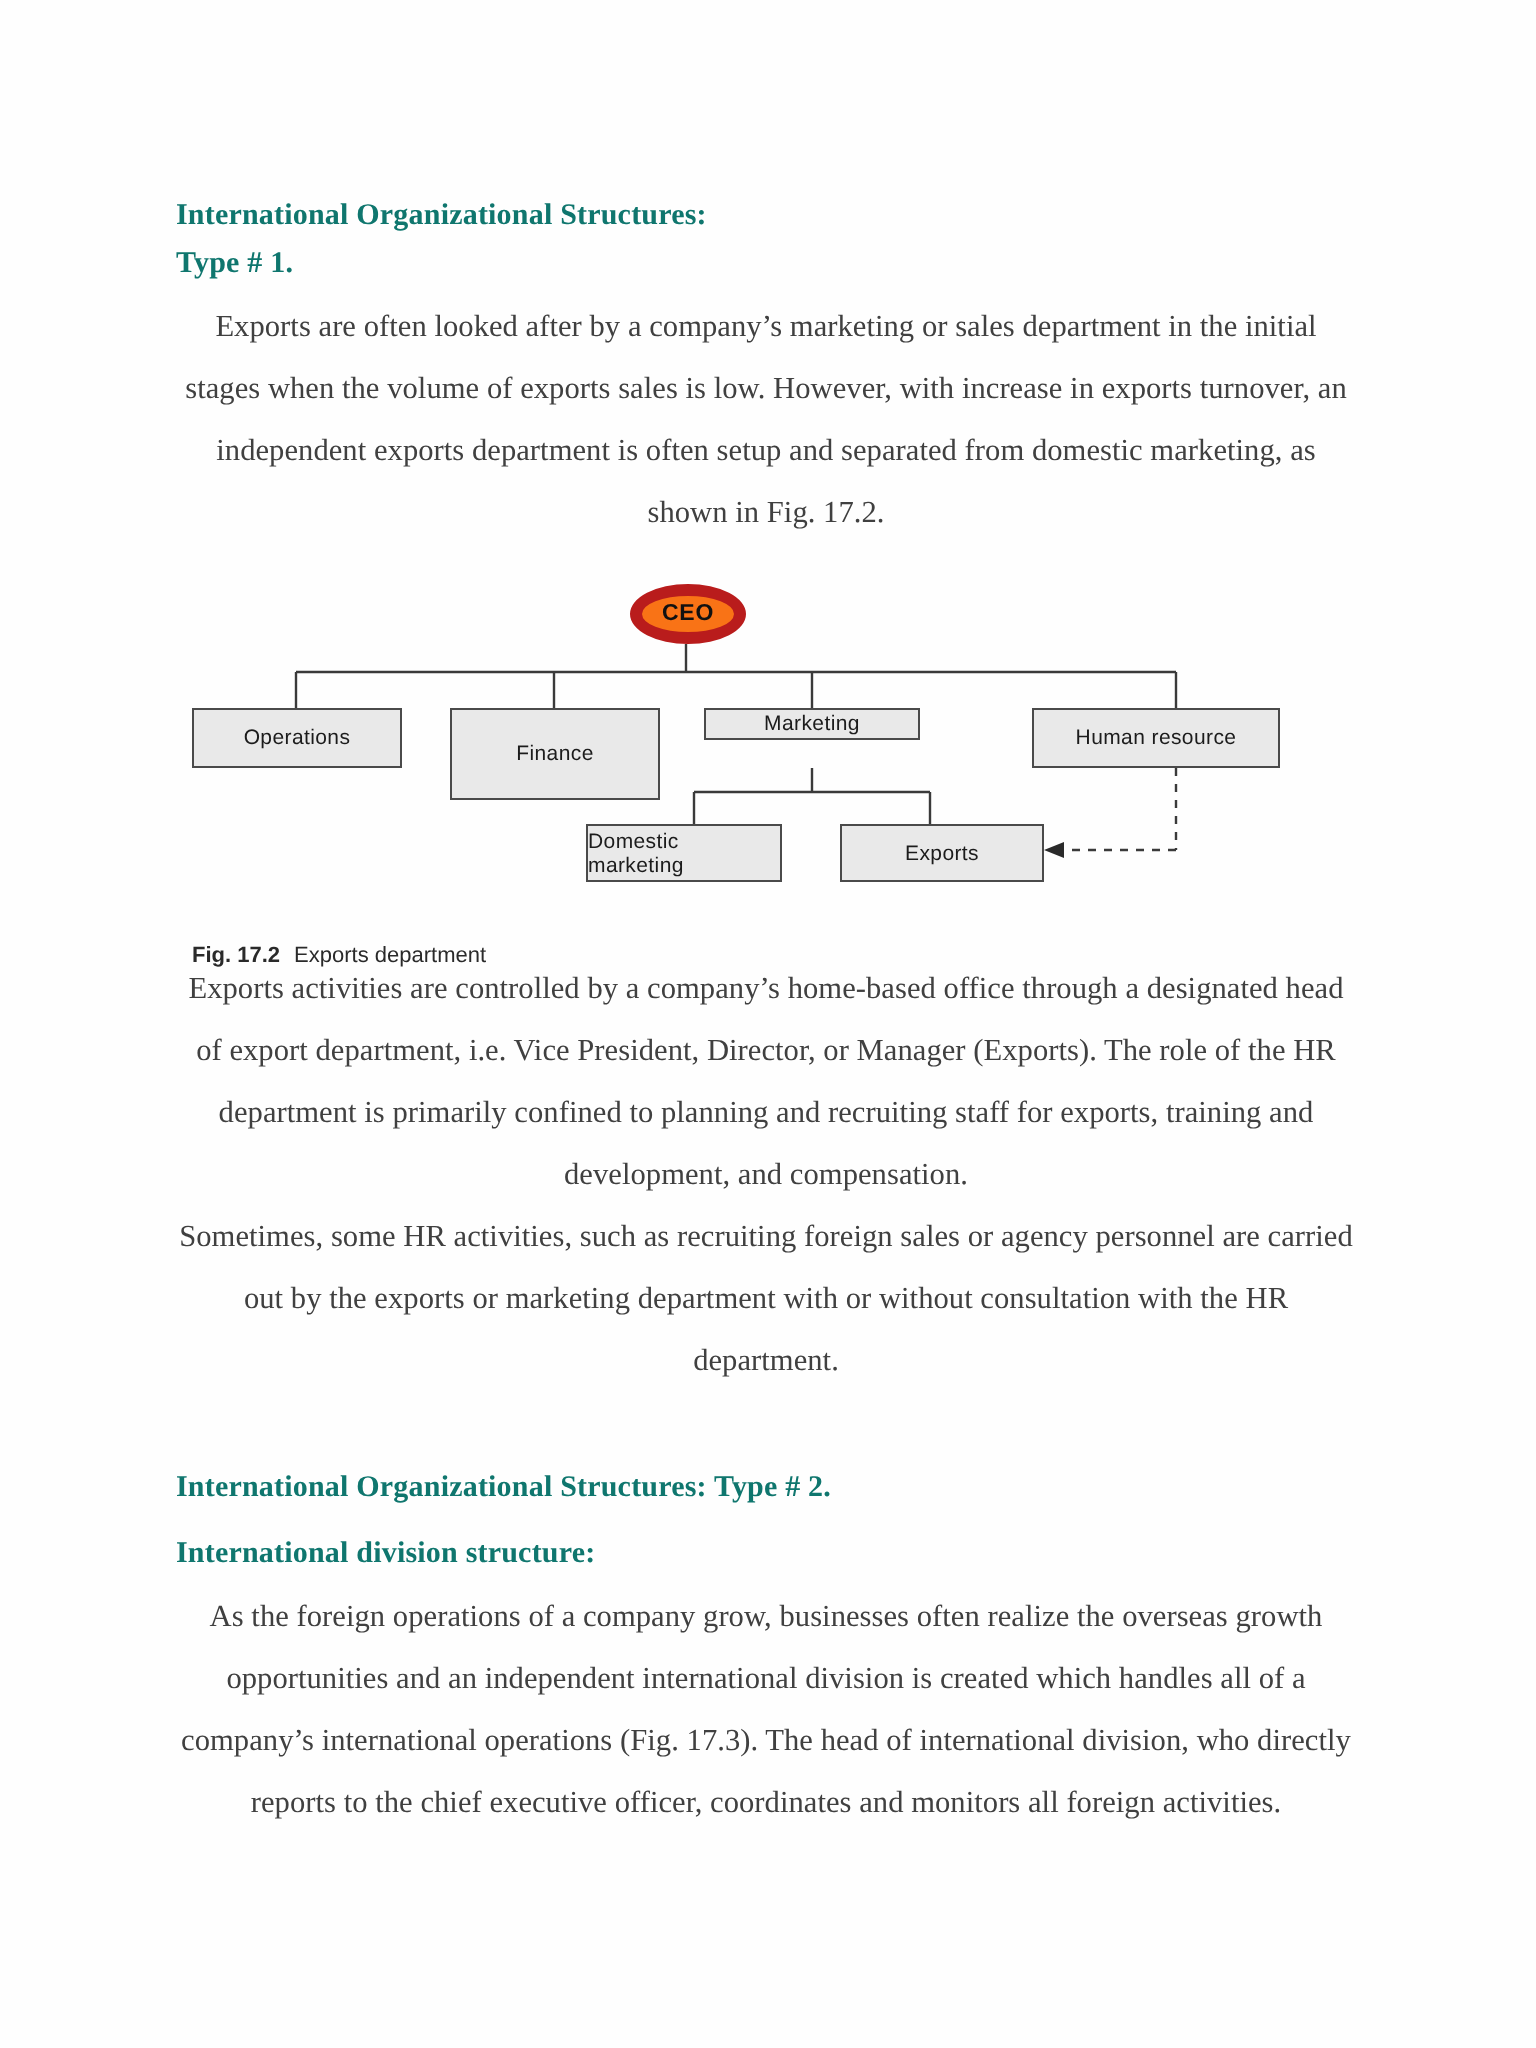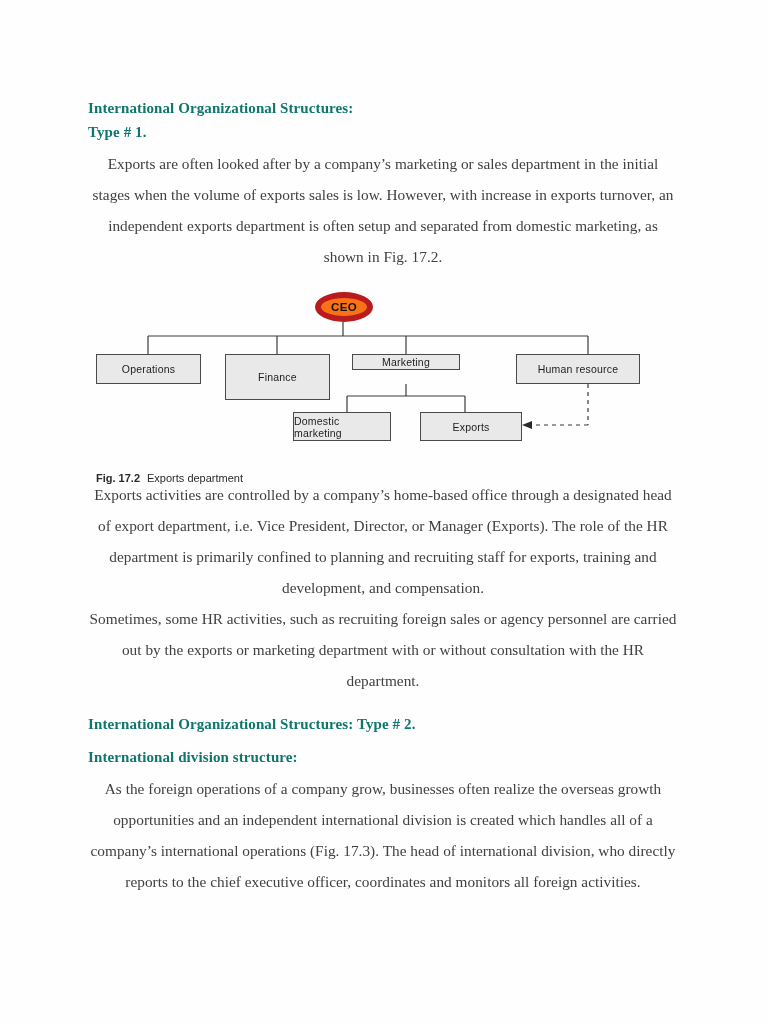--- a/index.html
+++ b/index.html
@@ -168,21 +168,21 @@
 
       <div class="fig-caption">
         <span class="fig-label">Fig. 17.2</span><span class="fig-title">Exports department</span>
       </div>
     </div>
 
     <p class="body-text" style="margin-top:18px;">Exports activities are controlled by a company’s home-based office through a designated head of export department, i.e. Vice President, Director, or Manager (Exports). The role of the HR department is primarily confined to planning and recruiting staff for exports, training and development, and compensation.</p>
 
     <p class="body-text para-gap">Sometimes, some HR activities, such as recruiting foreign sales or agency personnel are carried out by the exports or marketing department with or without consultation with the HR department.</p>
 
-    <div class="heading-block" style="margin-top:16px;">
+    <div class="heading-block" style="margin-top:36px;">
       <h2 class="doc-heading">International Organizational Structures: Type # 2.</h2>
       <h2 class="doc-heading" style="margin-top:9px;">International division structure:</h2>
     </div>
 
     <p class="body-text" style="margin-top:4px;">As the foreign operations of a company grow, businesses often realize the overseas growth opportunities and an independent international division is created which handles all of a company’s international operations (Fig. 17.3). The head of international division, who directly reports to the chief executive officer, coordinates and monitors all foreign activities.</p>
 
   </div>
 </div>
 
 </body></html>

